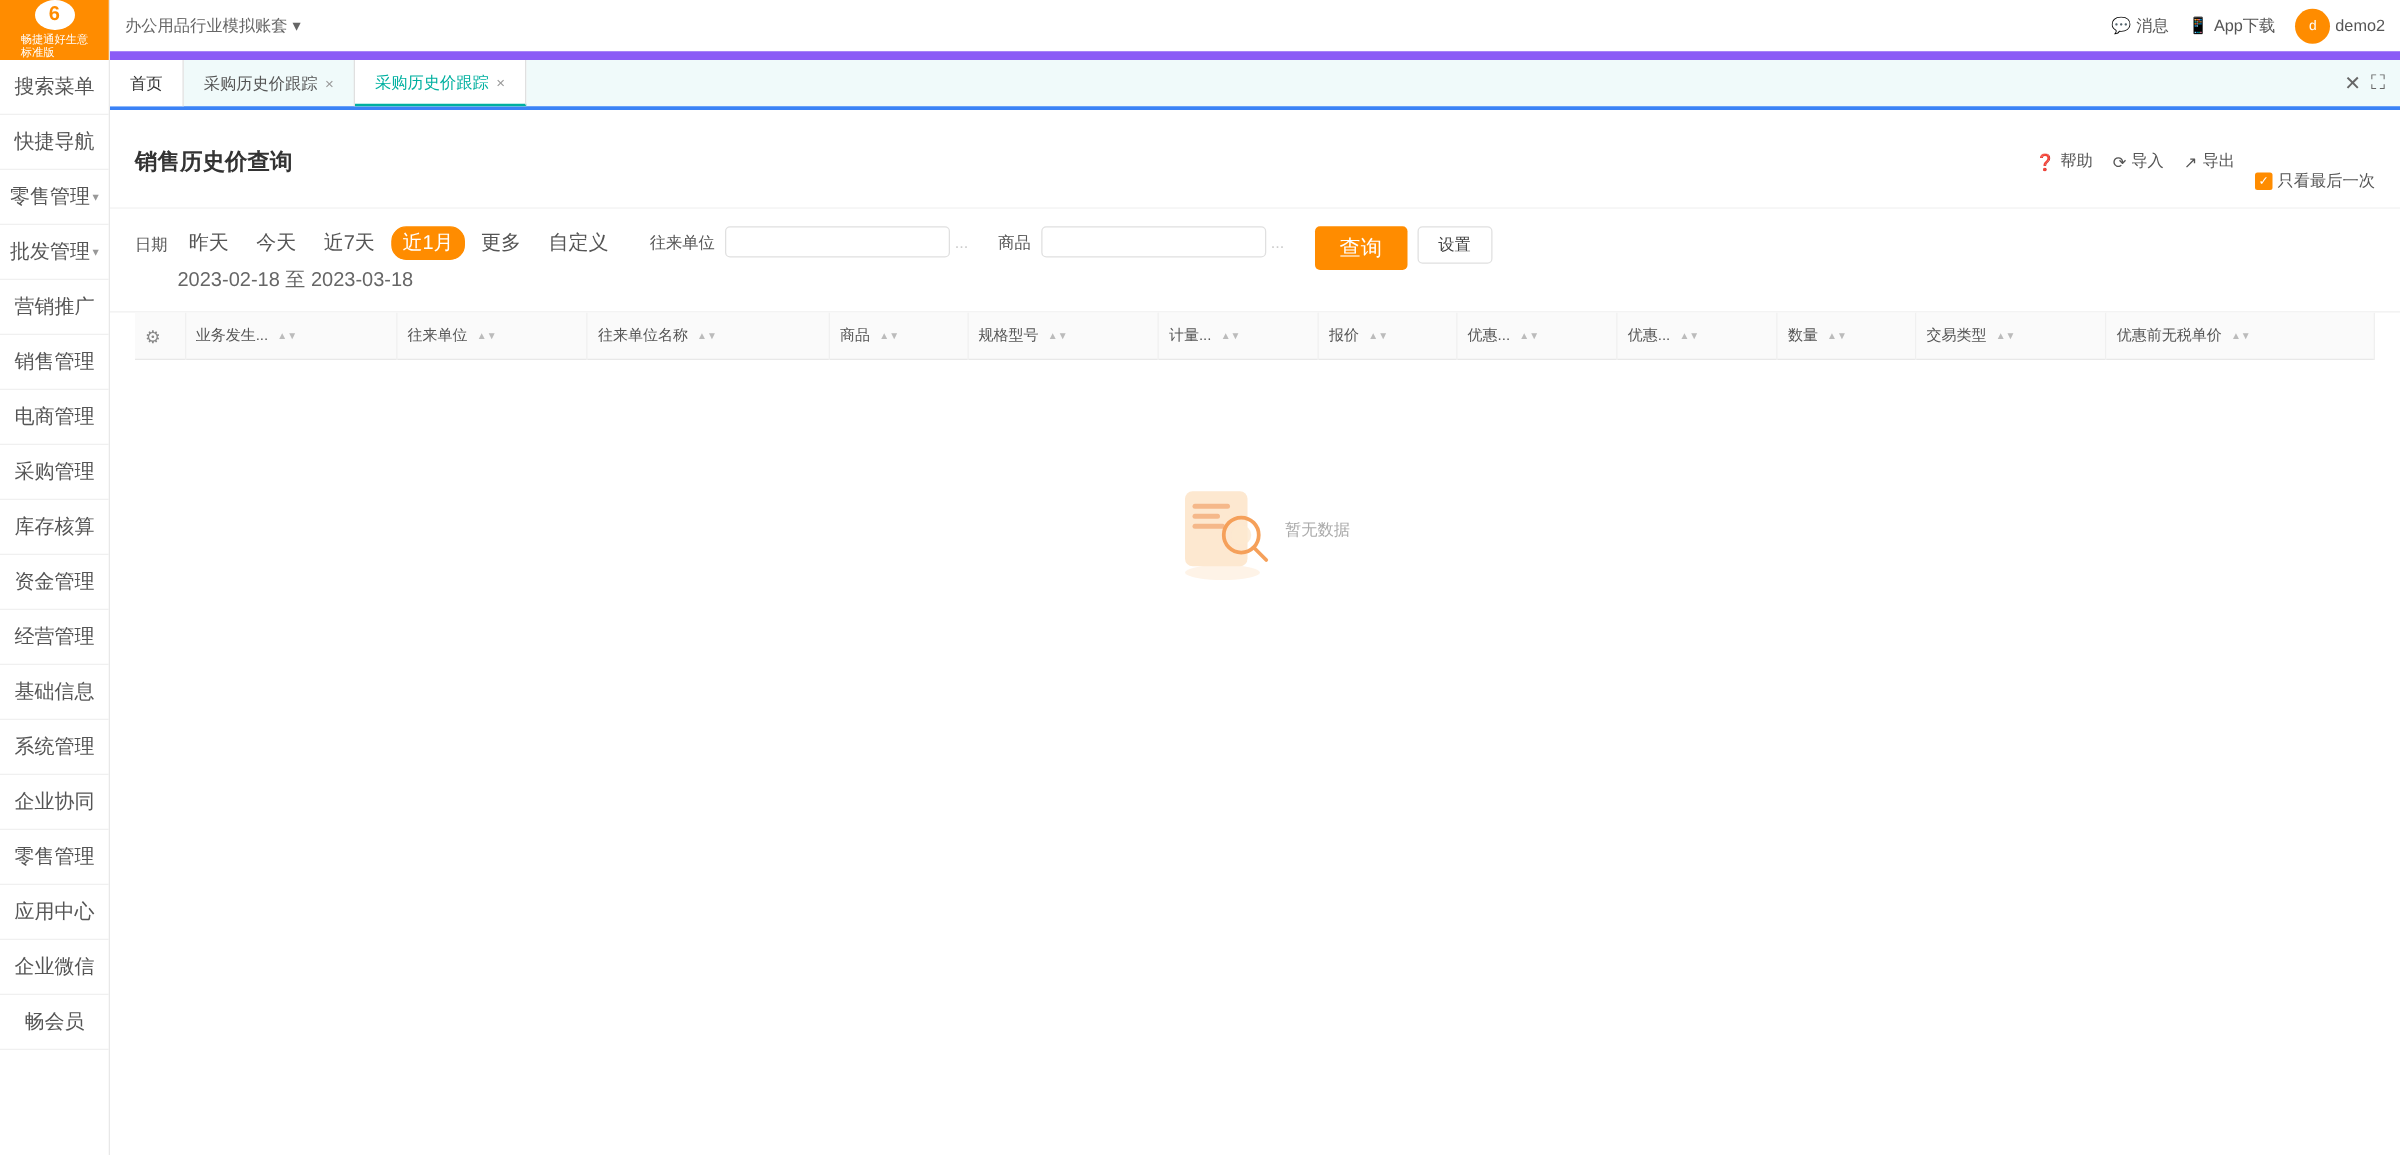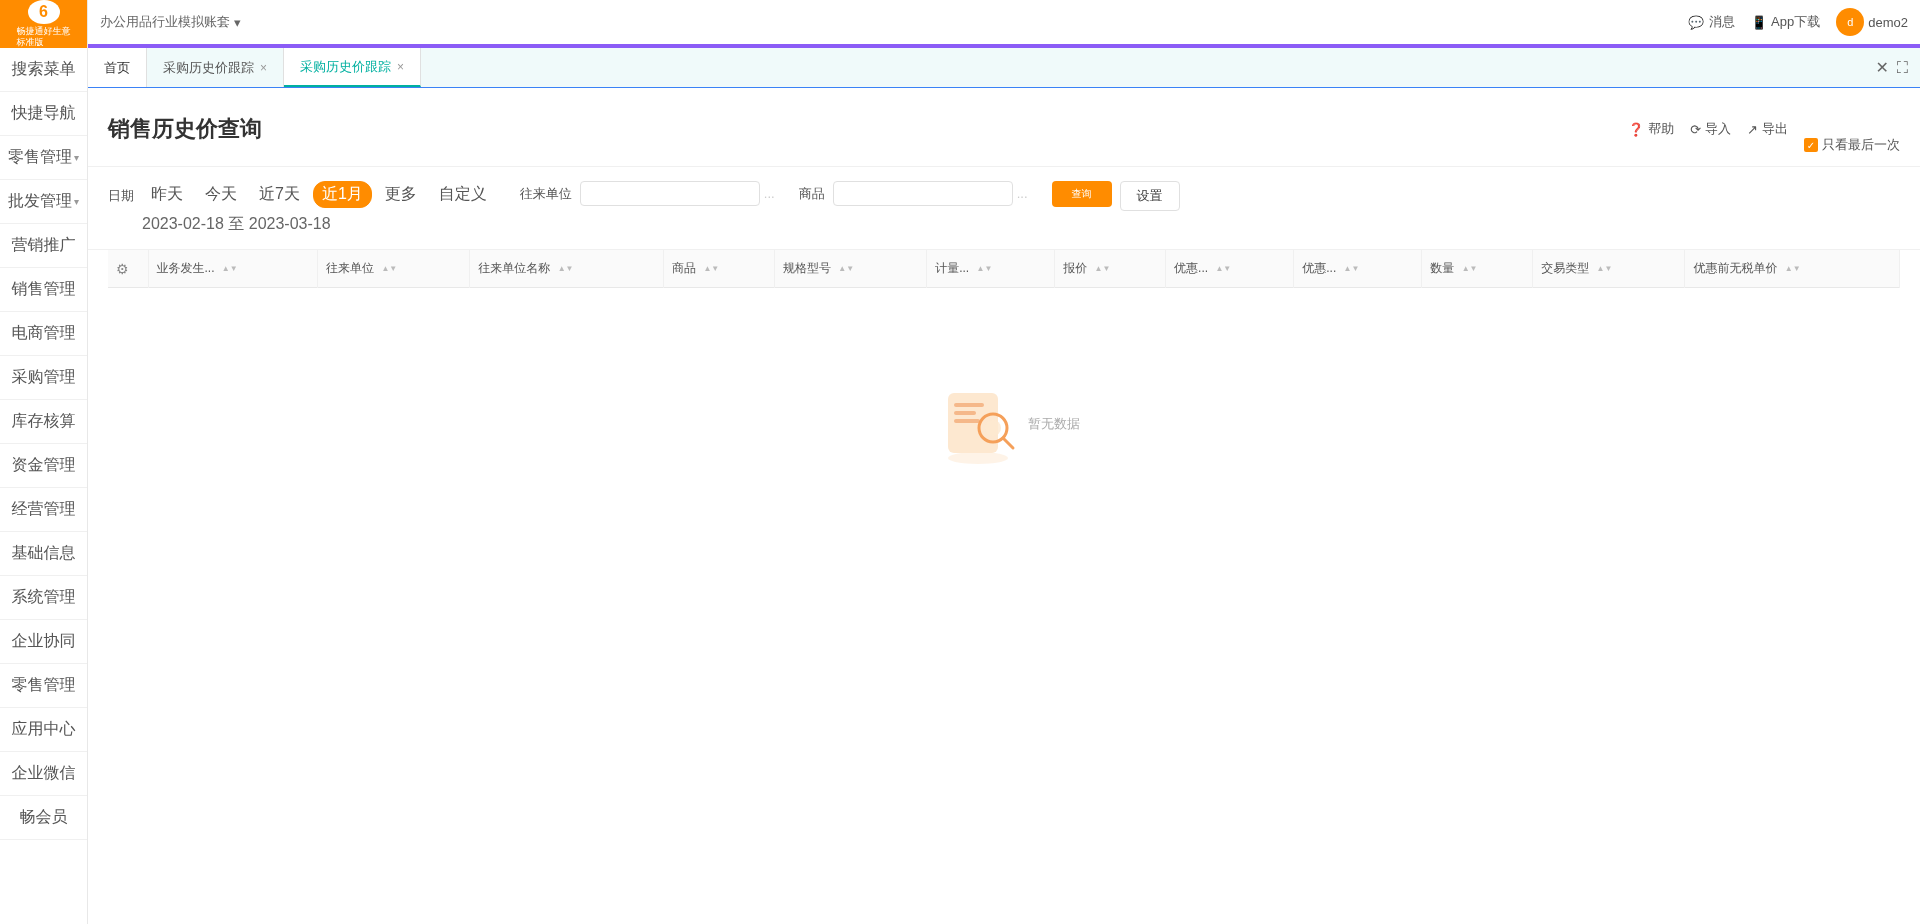--- a/index.html
+++ b/index.html
@@ -13,64 +13,64 @@
     .sidebar-logo-text { color: #fff; font-size: 10px; margin-top: 2px; }
     .sidebar-item { display: flex; align-items: center; justify-content: center; height: 44px; cursor: pointer; font-size: 12px; color: #555; padding: 0 4px; text-align: center; border-bottom: 1px solid #f0f0f0; }
     .sidebar-item-label { font-size: 16px; }
     .sidebar-item-with-arrow { display: flex; align-items: center; justify-content: center; gap: 2px; }
     .arrow-down { font-size: 10px; color: #999; }
 
     
     .main { flex: 1; display: flex; flex-direction: column; overflow: hidden; }
 
     
-    .topbar { height: 48px; background: #fff; display: flex; align-items: center; padding: 0 12px; border-bottom: 4px solid #8b5cf6; justify-content: space-between; }
+    .topbar { height: 48px; background: #fff; display: flex; align-items: center; padding: 0 12px; border-bottom: 7px solid #8b5cf6; justify-content: space-between; }
     .topbar-left { display: flex; align-items: center; gap: 8px; }
     .topbar-app-selector { display: flex; align-items: center; gap: 4px; font-size: 13px; color: #333; cursor: pointer; }
     .topbar-app-selector span { color: #666; }
     .topbar-right { display: flex; align-items: center; gap: 16px; font-size: 13px; color: #333; }
     .topbar-right-item { display: flex; align-items: center; gap: 4px; cursor: pointer; color: #555; }
     .avatar { width: 28px; height: 28px; border-radius: 50%; background: #ff8c00; display: flex; align-items: center; justify-content: center; color: #fff; font-size: 11px; }
 
     
-    .tabbar { height: 40px; background: #f0fafa; display: flex; align-items: center; border-bottom: 1px solid #3b82f6; padding: 0; }
+    .tabbar { height: 40px; background: #f0fafa; display: flex; align-items: center; border-bottom: 3px solid #3b82f6; padding: 0; }
     .tab { display: flex; align-items: center; height: 100%; padding: 0 16px; font-size: 13px; cursor: pointer; color: #555; gap: 6px; border-right: 1px solid #e0e0e0; }
     .tab.home { background: #fff; color: #333; }
     .tab.active { background: #fff; color: #00b0a0; border-bottom: 2px solid #00b0a0; }
     .tab-close { color: #999; font-size: 12px; cursor: pointer; }
     .tab-actions { margin-left: auto; display: flex; align-items: center; gap: 8px; padding-right: 12px; }
     .tab-action-btn { cursor: pointer; color: #666; font-size: 16px; }
 
     
     .page-content { flex: 1; overflow: auto; background: #fff; padding: 0; }
 
     
     .page-header { display: flex; align-items: center; justify-content: space-between; padding: 16px 20px 12px; border-bottom: 1px solid #f0f0f0; }
-    .page-title { font-size: 22px; font-weight: 600; color: #333; }
+    .page-title { font-size: 18px; font-weight: 600; color: #333; }
     .page-header-actions { display: flex; align-items: center; gap: 16px; font-size: 13px; color: #555; }
     .page-header-actions span { display: flex; align-items: center; gap: 4px; cursor: pointer; }
     .checkbox-wrapper { display: flex; align-items: center; gap: 4px; margin-top: 32px; }
     .checkbox-checked { width: 14px; height: 14px; background: #ff8c00; border-radius: 2px; display: flex; align-items: center; justify-content: center; }
     .checkbox-checked::after { content: '✓'; color: #fff; font-size: 10px; }
 
     
     .filter-bar { padding: 14px 20px; background: #fff; border-bottom: 1px solid #f0f0f0; display: flex; align-items: flex-start; gap: 24px; flex-wrap: wrap; }
     .filter-group { display: flex; align-items: flex-start; gap: 8px; }
     .filter-label { color: #555; font-size: 13px; padding-top: 6px; white-space: nowrap; }
     .filter-date-btns { display: flex; flex-direction: column; gap: 6px; }
     .filter-date-row1 { display: flex; align-items: center; gap: 4px; }
     .filter-date-row2 { font-size: 16px; color: #666; }
     .date-btn { padding: 2px 8px; border-radius: 12px; border: 1px solid transparent; font-size: 16px; cursor: pointer; color: #555; background: transparent; }
     .date-btn.active { background: #ff8c00; color: #fff; border-color: #ff8c00; border-radius: 12px; }
     .filter-input-group { display: flex; align-items: center; }
     .filter-input-label { font-size: 13px; color: #555; white-space: nowrap; margin-right: 8px; }
     .filter-input { border: 1px solid #e0e0e0; border-radius: 4px; padding: 4px 8px; font-size: 13px; color: #333; width: 200px; outline: none; background: #fff; }
     .filter-input-dots { color: #ccc; font-size: 13px; margin-left: 4px; cursor: pointer; }
     .filter-actions { display: flex; align-items: flex-start; gap: 8px; padding-top: 0; }
-    .btn-query { background: #ff8c00; color: #fff; border: none; border-radius: 4px; padding: 6px 20px; font-size: 10px; cursor: pointer; }
+    .btn-query { background: #ff8c00; color: #fff; border: none; border-radius: 4px; padding: 6px 20px; font-size: 17px; cursor: pointer; }
     .btn-settings { background: #fff; color: #404040; border: 1px solid #e0e0e0; border-radius: 4px; padding: 5px 16px; font-size: 13px; cursor: pointer; }
 
     
     .table-wrapper { padding: 0 20px; overflow-x: auto; }
     .data-table { width: 100%; border-collapse: collapse; font-size: 13px; }
     .data-table thead tr { border-bottom: 1px solid #e8e8e8; }
     .data-table th { padding: 10px 8px; text-align: left; font-weight: 500; color: #555; white-space: nowrap; background: #fafafa; border-right: 1px solid #f0f0f0; font-size: 12px; }
     .data-table th:first-child { width: 40px; }
     .data-table th .sort-arrows { display: inline-flex; flex-direction: column; margin-left: 4px; font-size: 8px; color: #bbb; vertical-align: middle; }
     .th-settings { width: 36px; }

